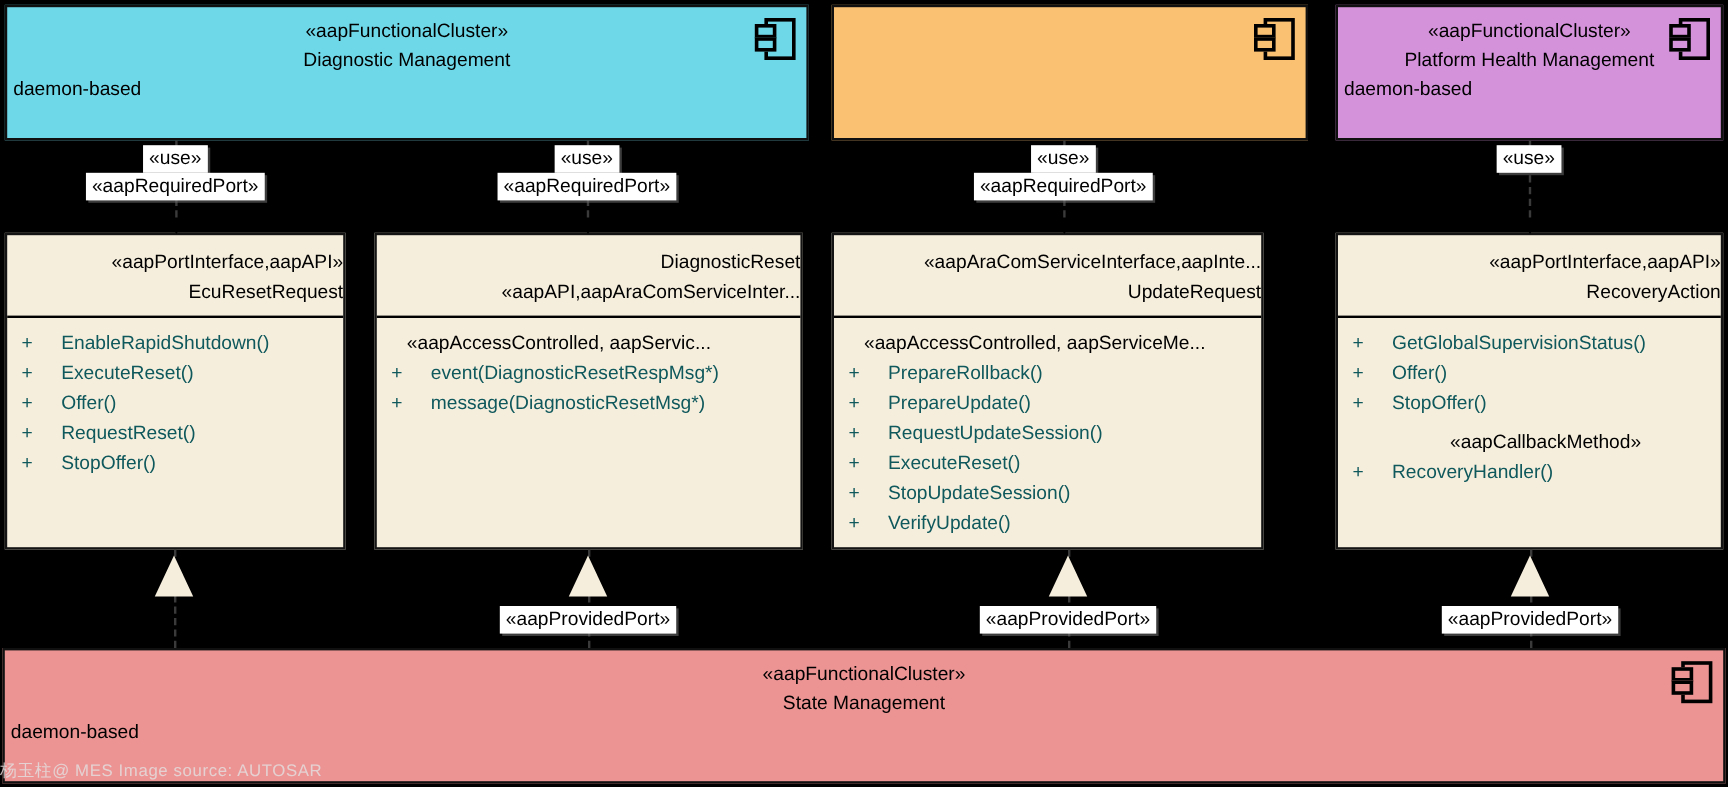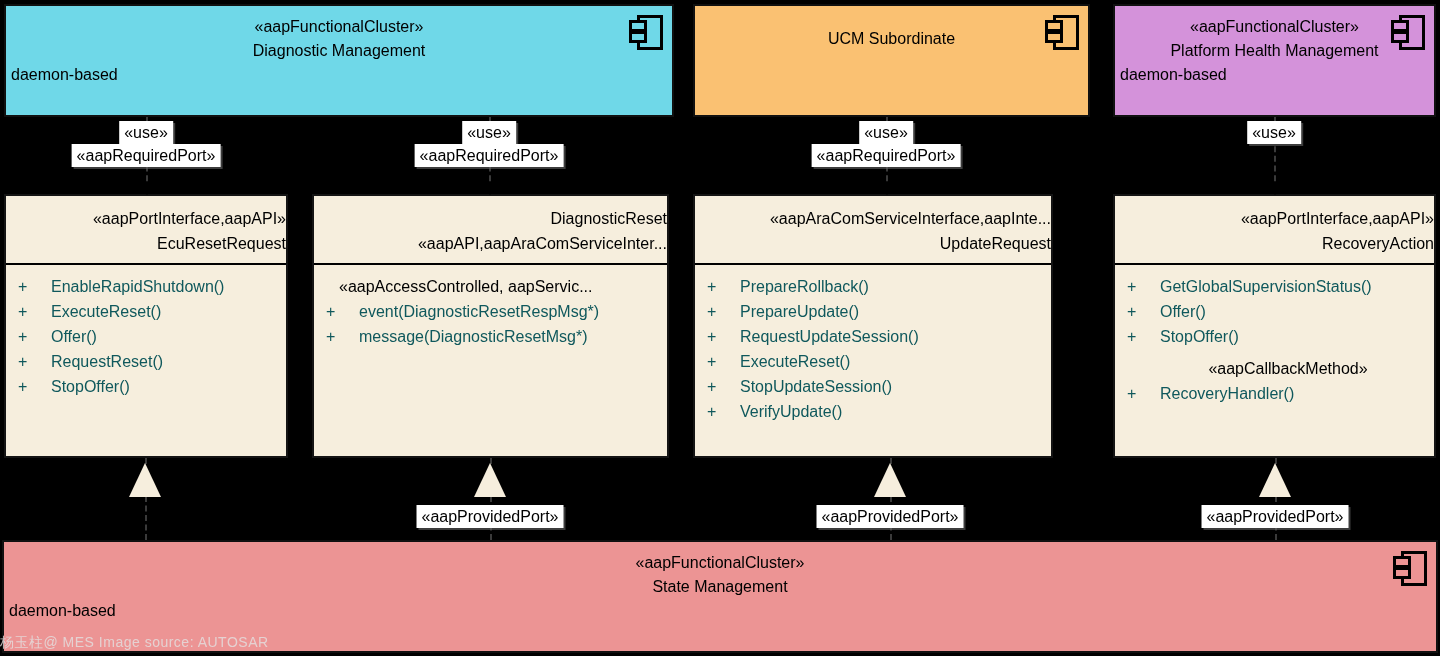--- a/index.html
+++ b/index.html
@@ -57,21 +57,20 @@
     <div class="stereo">«aapFunctionalCluster»</div>
     <div class="cname">Diagnostic Management</div>
     <div class="note">daemon-based</div>
     <div class="comp">
       <div class="tab tab1"></div>
       <div class="tab tab2"></div>
     </div>
   </div>
 
   <div class="cluster c-orange" style="left:693px;top:4px;width:397px;height:113px;">
-    <div class="cname single">UCM Subordinate</div>
     <div class="comp">
       <div class="tab tab1"></div>
       <div class="tab tab2"></div>
     </div>
   </div>
 
   <div class="cluster c-purple" style="left:1113px;top:4px;width:323px;height:113px;">
     <div class="stereo">«aapFunctionalCluster»</div>
     <div class="cname">Platform Health Management</div>
     <div class="note">daemon-based</div>
@@ -148,20 +147,21 @@
         </div>
     </div>
   </div>
 
   <div class="iface" style="left:693px;width:360px;">
     <div class="ihead">
       <div>«aapAraComServiceInterface,aapInte...</div>
       <div>UpdateRequest</div>
     </div>
     <div class="ibody">
+      <div class="brow bstereo">«aapAccessControlled, aapServiceMe...</div>
       <div class="brow mrow">
           <span class="plus">+</span>
           <span>PrepareRollback()</span>
         </div>
       <div class="brow mrow">
           <span class="plus">+</span>
           <span>PrepareUpdate()</span>
         </div>
       <div class="brow mrow">
           <span class="plus">+</span>

